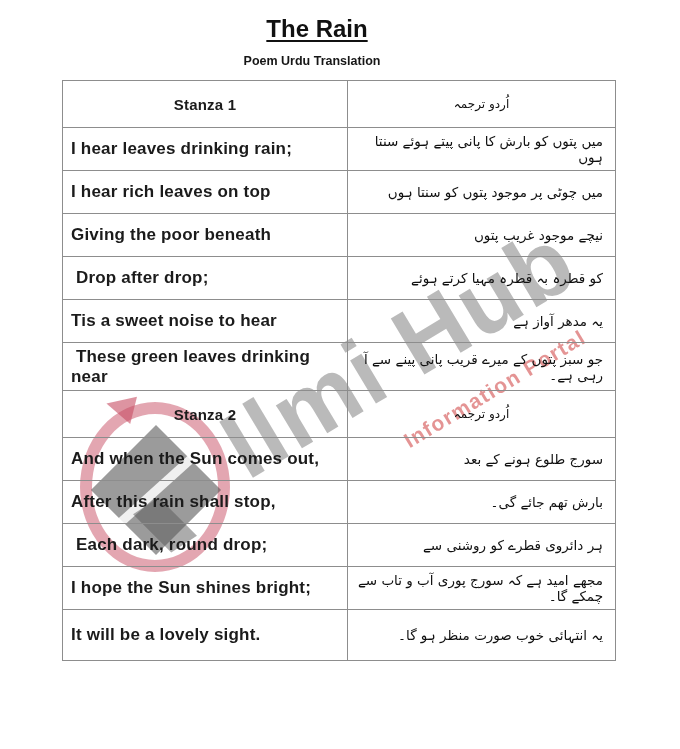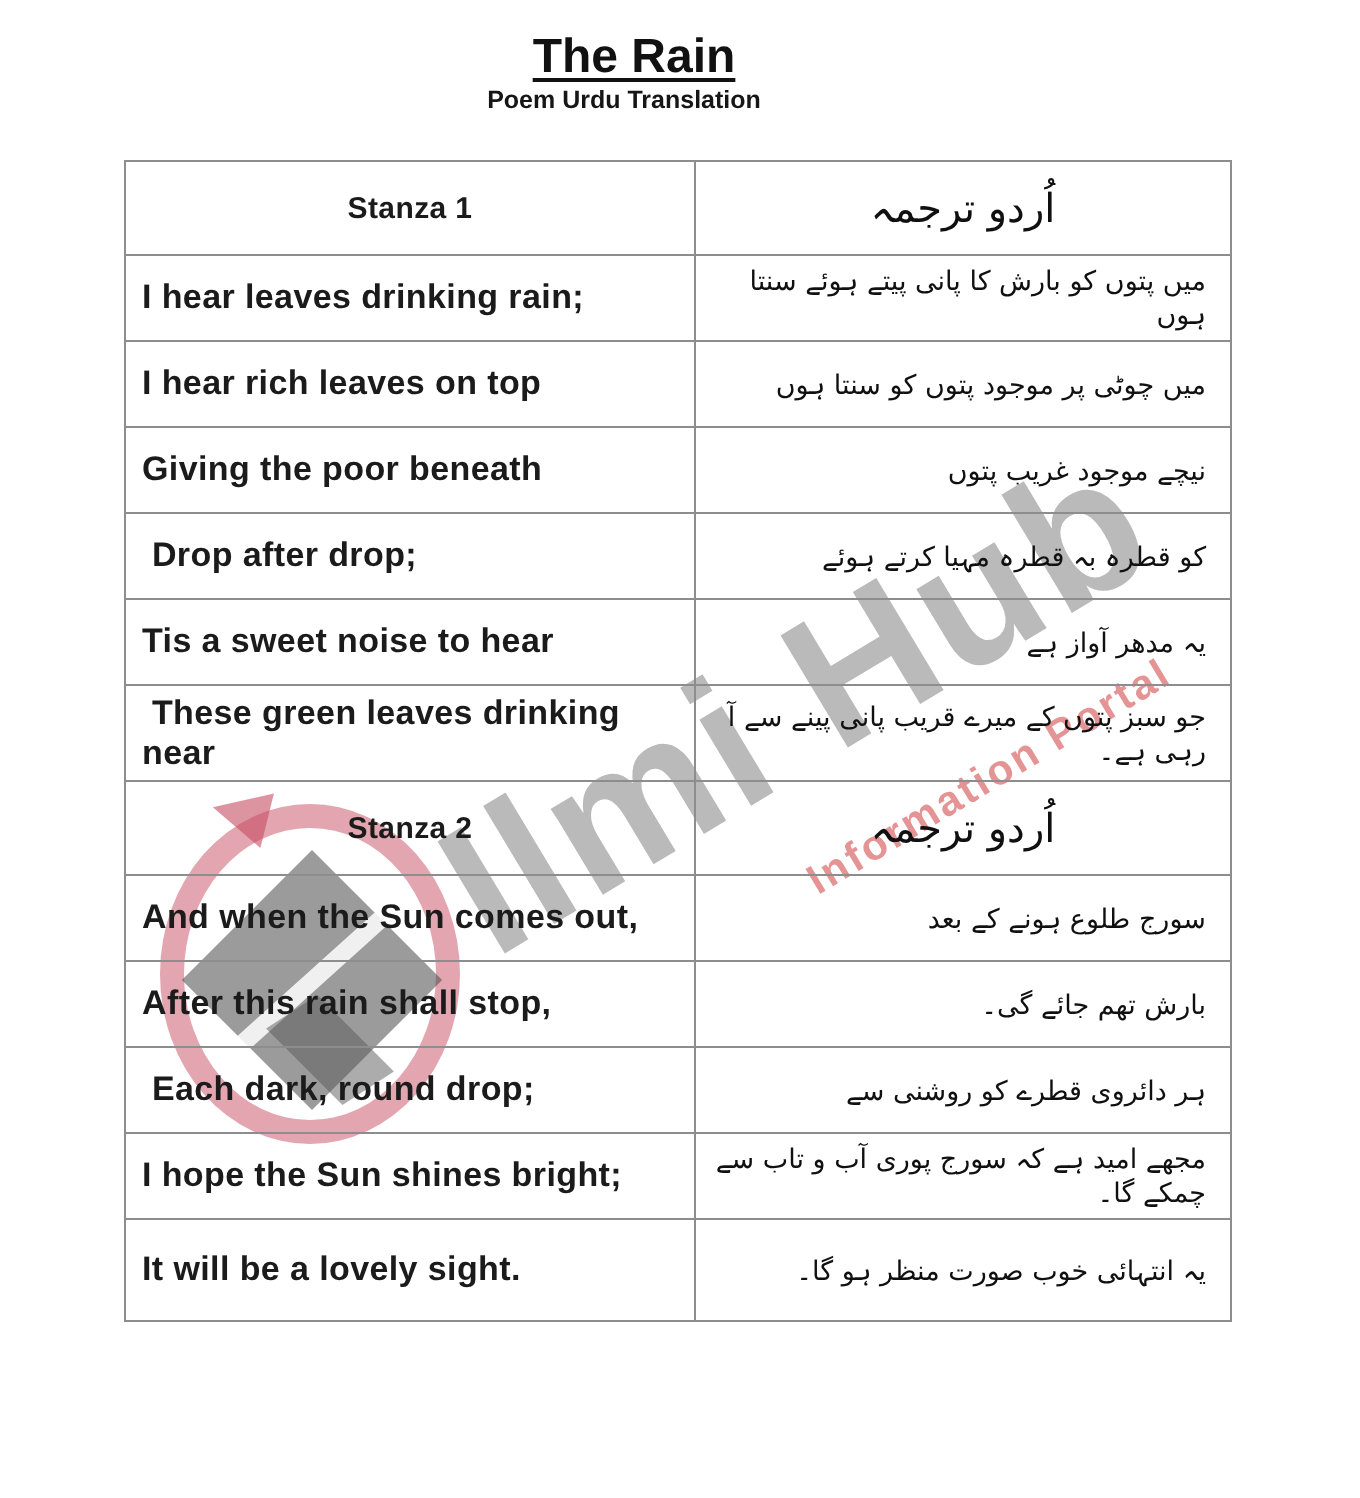--- a/index.html
+++ b/index.html
@@ -18,20 +18,21 @@
     margin-top:15px;
     font-size:24px;
     font-weight:bold;
     color:#111;
     text-decoration:underline;
     text-underline-offset:3px;
     text-decoration-thickness:2px;
     transform:translateX(5px);
   }
   .doc-subtitle{
+    margin-top:11px;
     font-size:12.5px;
     font-weight:bold;
     color:#161616;
   }
   
   table.poem{
     position:absolute;
     left:62px;top:80px;
     width:553px;
     border-collapse:collapse;
@@ -66,21 +67,21 @@
     padding:0 12px 0 6px;
   }
   .hdr .c-en{
     text-align:center;
     font-size:15px;
     padding:0;
     border-radius:14px;
   }
   .hdr .c-ur{
     text-align:center;
-    font-size:20px;
+    font-size:12px;
     padding:0;
   }
   
   .watermark{position:absolute;inset:0;z-index:0;pointer-events:none;}
   .wm-brand{
     position:absolute;
     left:168px;top:300px;
     width:460px;height:104px;
     font-size:95px;line-height:104px;
     font-weight:bold;

